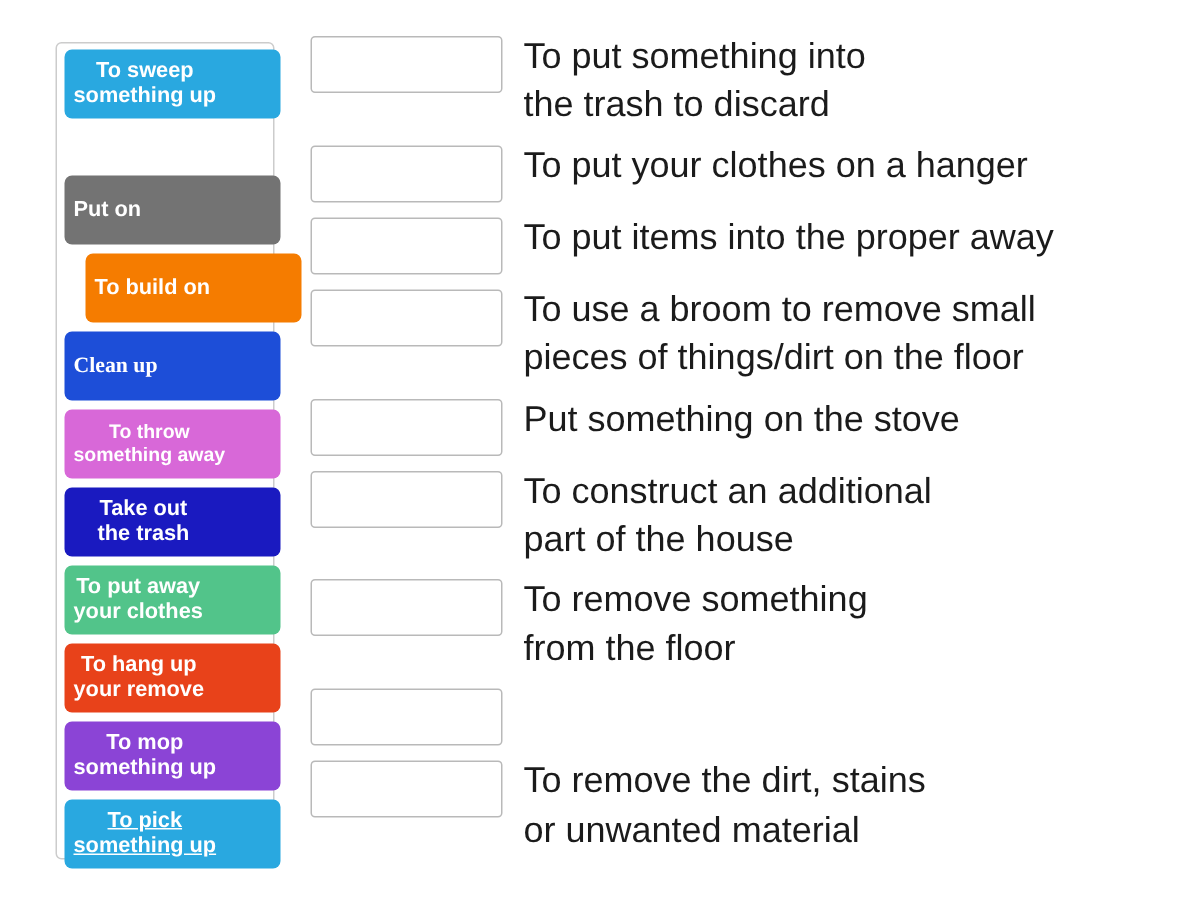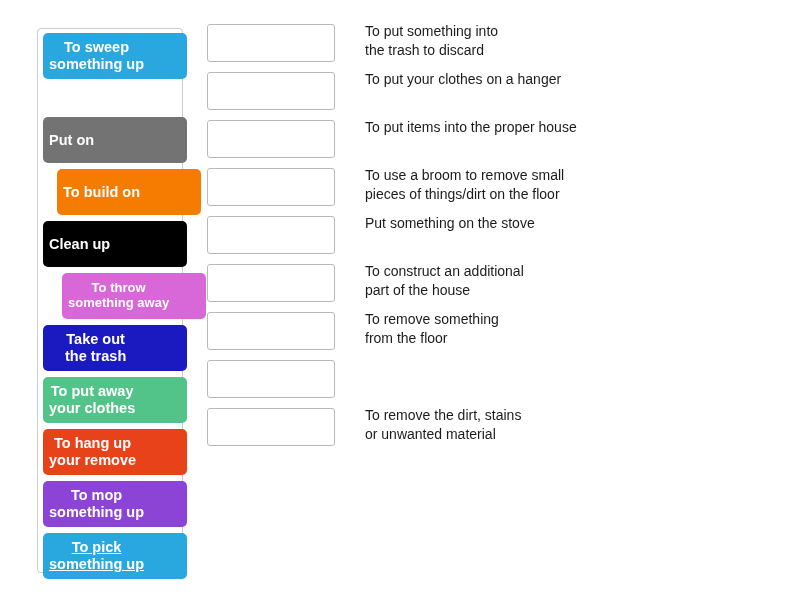--- a/index.html
+++ b/index.html
@@ -70,40 +70,40 @@
     width: 128px;
     min-height: 38px;
     border: 1px solid #b9b9b9;
     border-radius: 3px;
     background: #ffffff;
     box-sizing: border-box;
     flex: 0 0 auto;
     margin-top: 2px;
   }
   .definition {
-    margin-left: 30px;
-    font-size: 14px;
+    margin-left: 14px;
+    font-size: 24px;
     line-height: 1.35;
     color: #1b1b1b;
     white-space: pre-line;
     padding-top: 0px;
   }
 </style>
 </head>
 <body>
 
 <div class="page">
 
   <div class="tiles-panel">
     <div class="tile" style="background: rgb(41, 168, 224); color: rgb(255, 255, 255); white-space: pre-line;"><span>To sweep
 something up</span></div>
     <div class="tile" style="background: #737373; color: rgb(255, 255, 255); white-space: pre-line; margin-top: 38px;"><span>Put on</span></div>
     <div class="tile" style="background: rgb(245, 124, 0); color: rgb(255, 255, 255); white-space: pre-line; margin-left: 14px;"><span>To build on</span></div>
-    <div class="tile" style="background: #000000; color: rgb(255, 255, 255); white-space: pre-line;"><span>Clean up</span></div>
-    <div class="tile small-text" style="background: rgb(216, 104, 216); color: rgb(255, 255, 255); white-space: pre-line; margin-left: 19px;"><span>To throw
+    <div class="tile" style="background: #1d4ed8; color: rgb(255, 255, 255); white-space: pre-line; font-family: Liberation Serif, serif;"><span>Clean up</span></div>
+    <div class="tile small-text" style="background: rgb(216, 104, 216); color: rgb(255, 255, 255); white-space: pre-line;"><span>To throw
 something away</span></div>
     <div class="tile" style="background: rgb(26, 26, 192); color: rgb(255, 255, 255); white-space: pre-line; padding-left: 22px;"><span>Take out
 the trash</span></div>
     <div class="tile" style="background: rgb(82, 196, 138); color: rgb(255, 255, 255); white-space: pre-line;"><span>To put away
 your clothes</span></div>
     <div class="tile" style="background: rgb(232, 66, 26); color: rgb(255, 255, 255); white-space: pre-line;"><span>To hang up
 your remove</span></div>
     <div class="tile" style="background: rgb(139, 68, 214); color: rgb(255, 255, 255); white-space: pre-line;"><span>To mop
 something up</span></div>
     <div class="tile" style="background: rgb(41, 168, 224); color: rgb(255, 255, 255); white-space: pre-line; text-decoration: underline;"><span>To pick
@@ -115,21 +115,21 @@
       <div class="dropzone"></div>
       <div class="definition">To put something into
 the trash to discard</div>
     </div>
     <div class="row">
       <div class="dropzone"></div>
       <div class="definition">To put your clothes on a hanger</div>
     </div>
     <div class="row">
       <div class="dropzone"></div>
-      <div class="definition">To put items into the proper house</div>
+      <div class="definition">To put items into the proper away</div>
     </div>
     <div class="row">
       <div class="dropzone"></div>
       <div class="definition">To use a broom to remove small
 pieces of things/dirt on the floor</div>
     </div>
     <div class="row">
       <div class="dropzone"></div>
       <div class="definition">Put something on the stove</div>
     </div>

